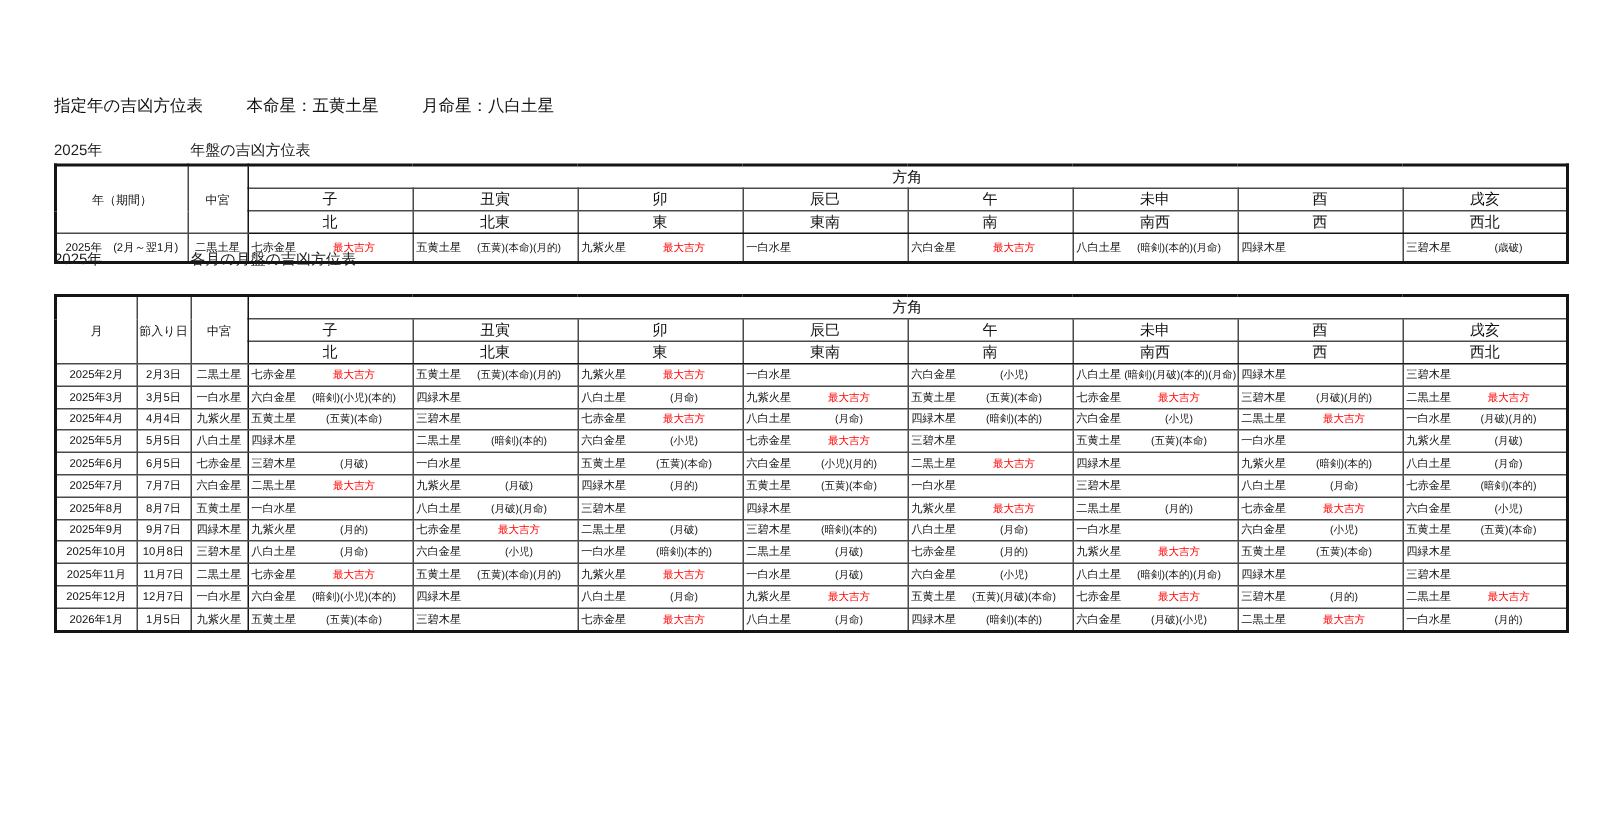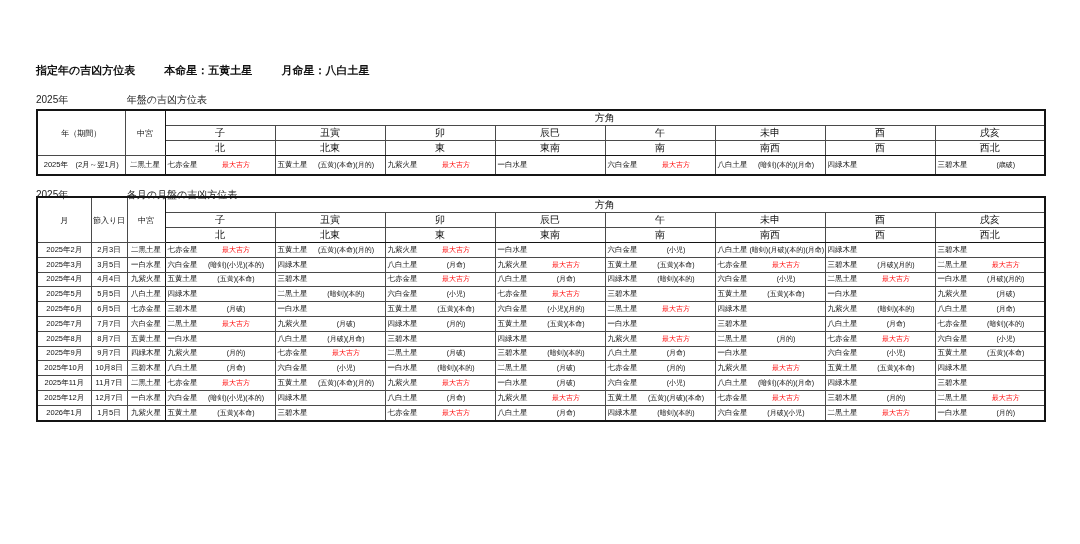--- a/index.html
+++ b/index.html
@@ -1,26 +1,26 @@
 <!DOCTYPE html>
 <html><head>
 <meta charset="utf-8">
 <style>
   html,body{margin:0;padding:0}
   body{
     width:1080px;height:544px;position:relative;background:#ffffff;
     font-family:"Liberation Sans","DejaVu Sans",sans-serif;color:#111;
     overflow:hidden;
   }
-  .titlebar{position:absolute;top:63px;left:36px;font-size:11px;font-weight:bold;white-space:nowrap}
+  .titlebar{position:absolute;top:63px;left:36px;font-size:11px;font-weight:normal;white-space:nowrap}
   .titlebar .gap{margin-left:26px}
   .sec{position:absolute;left:36px;font-size:10px;color:#1c1c1c;white-space:nowrap}
   .sec .year{display:inline-block;width:88px}
   #sec-year{top:93px}
-  #sec-month{top:188px}
+  #sec-month{top:166px}
   table{position:absolute;left:36px;border-collapse:collapse;table-layout:fixed;width:1008px;border:2px solid #141414}
   #year-table{top:109px}
   #month-table{top:196px}
   th,td{border:1px solid #4a4a4a;padding:0;font-weight:normal;text-align:center;overflow:hidden;white-space:nowrap;color:#111}
   th{font-size:10px}
   .hogaku-th{height:12px}
   .dir-row th{height:13px}
   .compass-row th{height:11px;border-bottom:1.5px solid #141414}
   .lefthead{font-size:8px}
   .sep-r{border-right:1.5px solid #141414}

